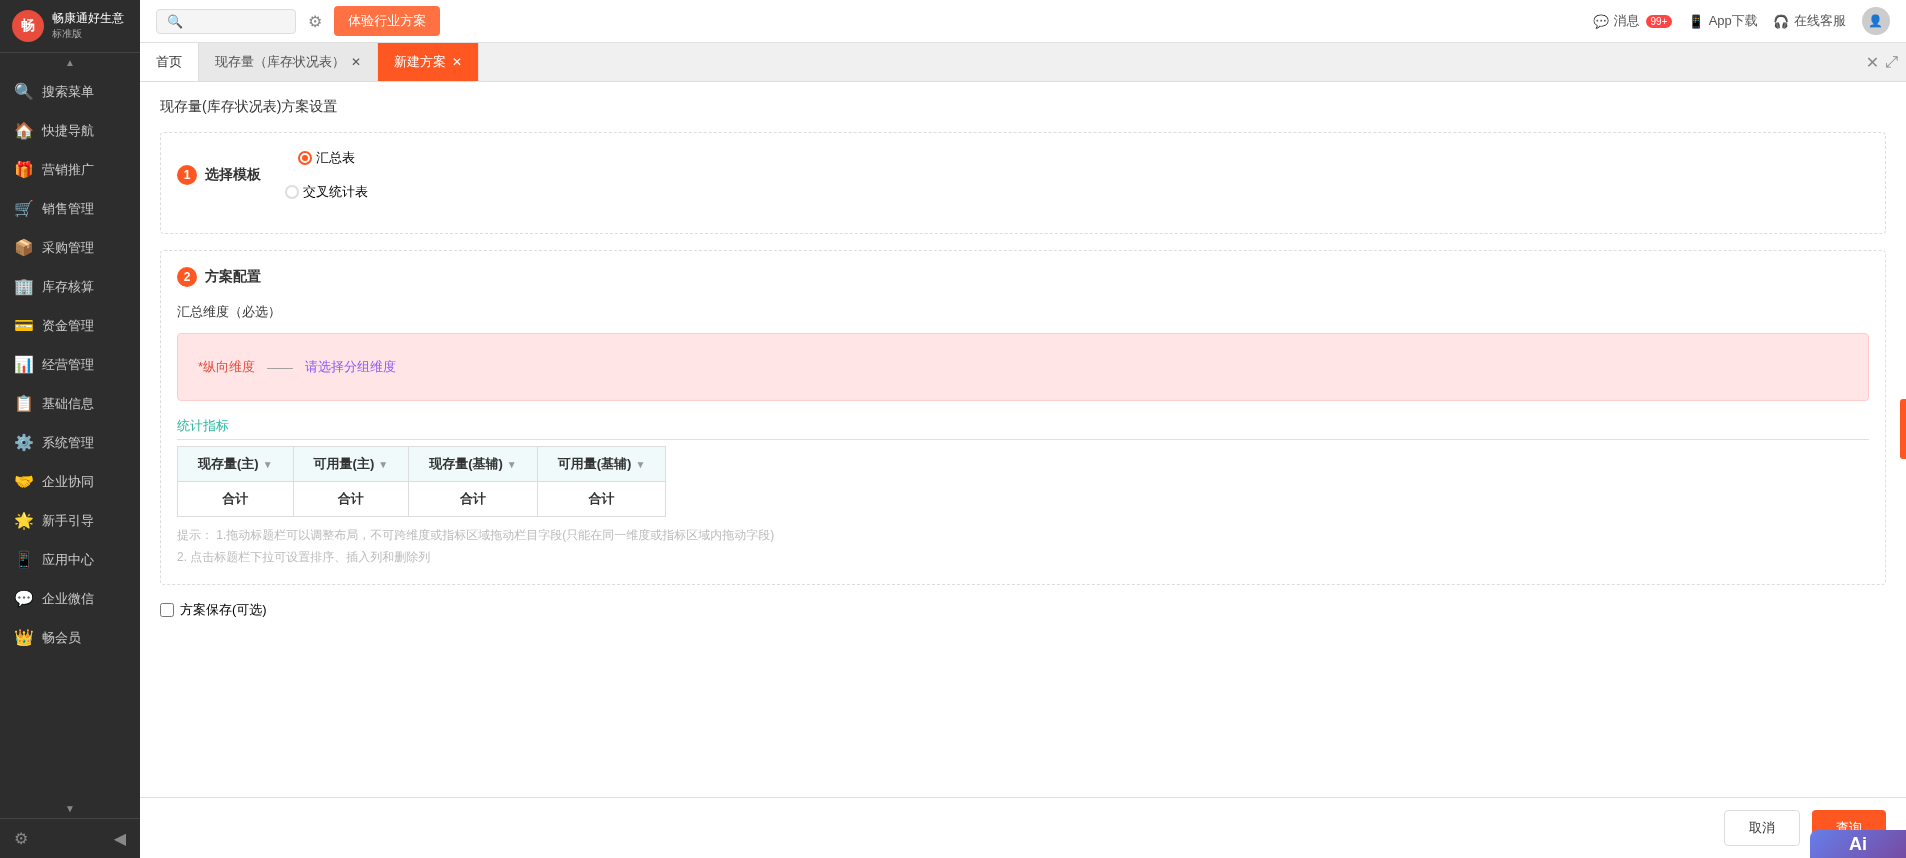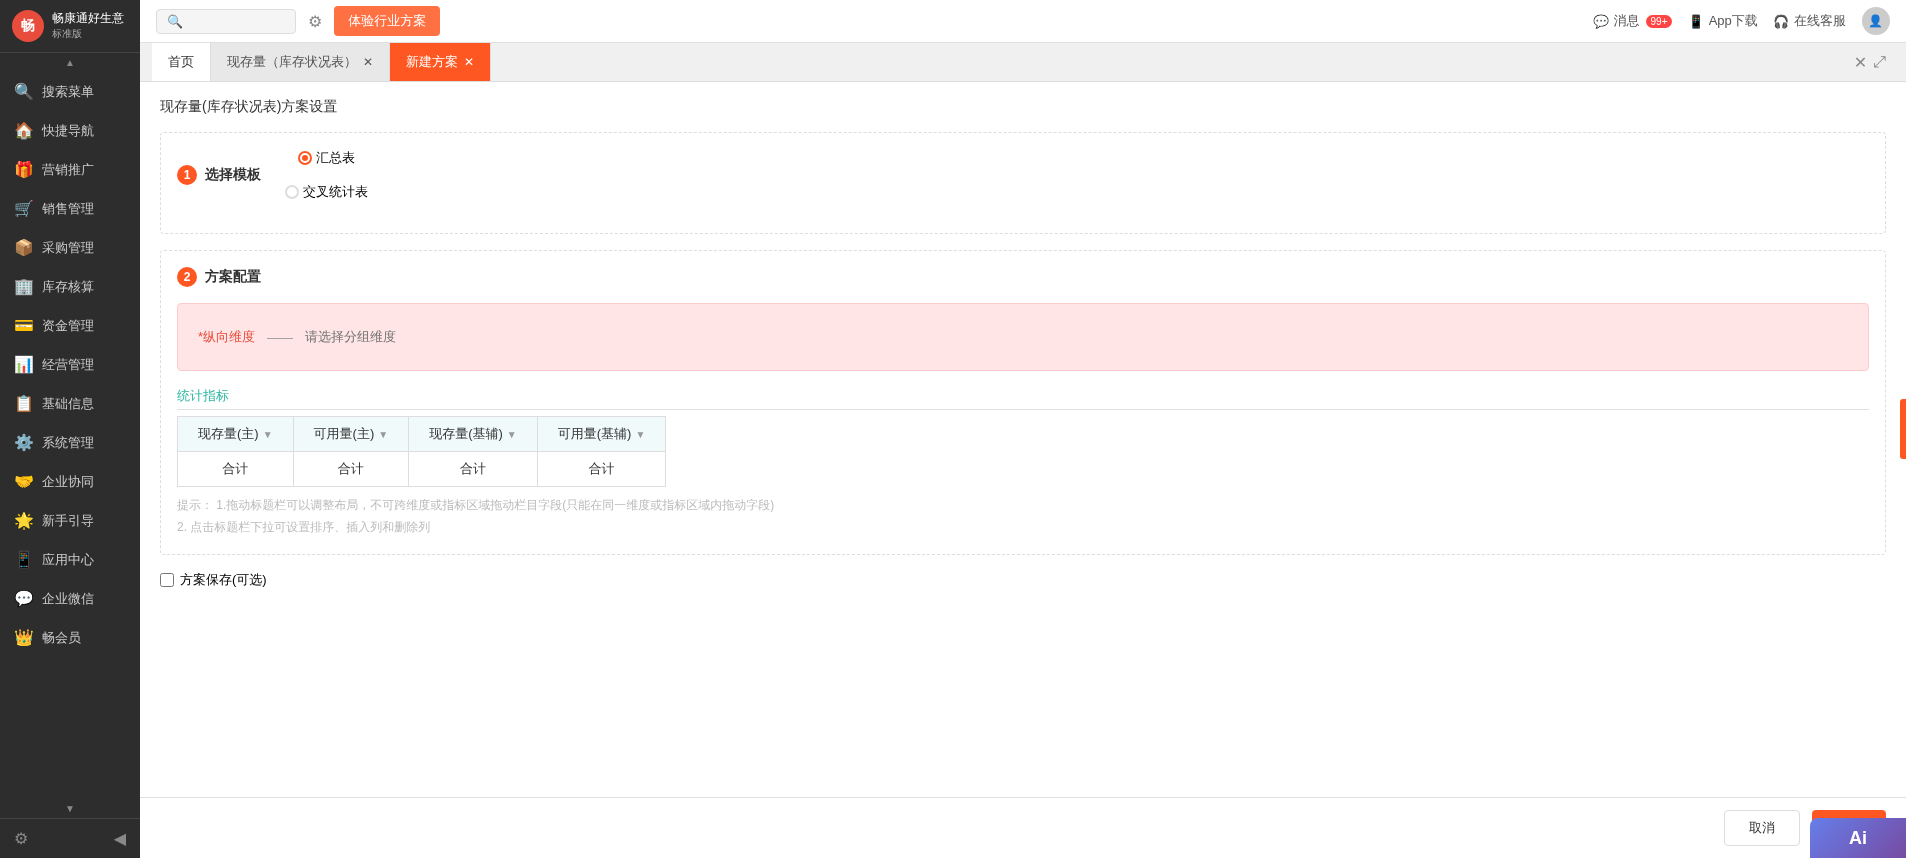--- a/index.html
+++ b/index.html
@@ -89,21 +89,21 @@
     .topbar-avatar {
       width: 28px; height: 28px; background: #ccc; border-radius: 50%;
       display: flex; align-items: center; justify-content: center; font-size: 12px;
     }
 
     
     .tabs {
       background: #f0f0f0;
       display: flex;
       align-items: center;
-      padding: 0 12px;
+      padding: 0 0;
       border-bottom: 1px solid #ddd;
       flex-shrink: 0;
     }
     .tab {
       padding: 10px 16px;
       font-size: 13px;
       cursor: pointer;
       color: #555;
       background: #e8e8e8;
       border-right: 1px solid #ddd;
@@ -158,21 +158,21 @@
     .dimension-area {
       background: #ffe5e5;
       border: 1px solid #ffcccc;
       border-radius: 4px;
       padding: 24px 20px;
       display: flex; align-items: center; gap: 12px;
       margin-bottom: 16px;
     }
     .dimension-label { color: #e74c3c; font-size: 13px; }
     .dimension-dash { color: #999; }
-    .dimension-placeholder { color: #737373; font-size: 13px; }
+    .dimension-placeholder { color: #8b5cf6; font-size: 13px; }
 
     
     .summary-label { font-size: 13px; color: #333; margin-bottom: 12px; }
 
     
     .indicators-label {
       display: flex; align-items: center; gap: 16px; margin-bottom: 8px; font-size: 13px; color: #333;
     }
     .legend-item { display: flex; align-items: center; gap: 4px; }
     .legend-box {
@@ -180,21 +180,21 @@
     }
     .legend-box.draggable { background: #e8f4f8; border-color: #b0d8e8; }
     .legend-box.non-draggable { background: #f8f8f8; border-color: #ddd; }
 
     
     .stats-section { margin-bottom: 8px; }
     .stats-label { color: #2db7a0; font-size: 13px; margin-bottom: 6px; border-bottom: 1px solid #e0e0e0; padding-bottom: 4px; }
     .stats-table { border-collapse: collapse; width: auto; border: 1px solid #ddd; }
     .stats-table th, .stats-table td {
       border: 1px solid #ddd; padding: 8px 20px;
-      text-align: center; font-size: 13px; font-weight: normal;
+      text-align: center; font-size: 13px; font-weight: bold;
     }
     .stats-table th { background: #f0fafa; color: #333; }
     .stats-table td { background: white; color: #333; }
     .col-dropdown { display: inline-flex; align-items: center; gap: 4px; }
     .col-arrow { font-size: 10px; color: #999; }
 
     
     .tips { color: #bbb; font-size: 12px; margin-top: 8px; line-height: 1.8; }
 
     
@@ -214,21 +214,21 @@
       background: white; cursor: pointer; font-size: 13px; color: #333;
     }
     .btn-query {
       padding: 8px 24px; border: none; border-radius: 4px;
       background: #ff5722; color: white; cursor: pointer; font-size: 13px;
     }
 
     
     .ai-float {
       position: fixed; right: 0; bottom: 0;
-      width: 96px; height: 40px;
+      width: 96px; height: 28px;
       background: linear-gradient(135deg, #667eea, #764ba2);
       color: white; display: flex; align-items: center; justify-content: center;
       font-size: 18px; font-weight: bold; cursor: pointer;
       border-radius: 8px 0 0 0;
       z-index: 1000;
     }
 
     
     .right-edge {
       position: fixed; right: 0; top: 50%;
@@ -385,20 +385,21 @@
         </div>
       </div>
     </div>
 
     <div class="section">
       <div class="section-header">
         <div class="section-num">2</div>
         <div class="section-title">方案配置</div>
       </div>
 
+      <div class="summary-label">汇总维度（必选）</div>
 
       <div class="dimension-area">
         <span class="dimension-label">*纵向维度</span>
         <span class="dimension-dash">——</span>
         <span class="dimension-placeholder">请选择分组维度</span>
       </div>
 
 
       <div class="stats-section">
         <div class="stats-label">统计指标</div>

